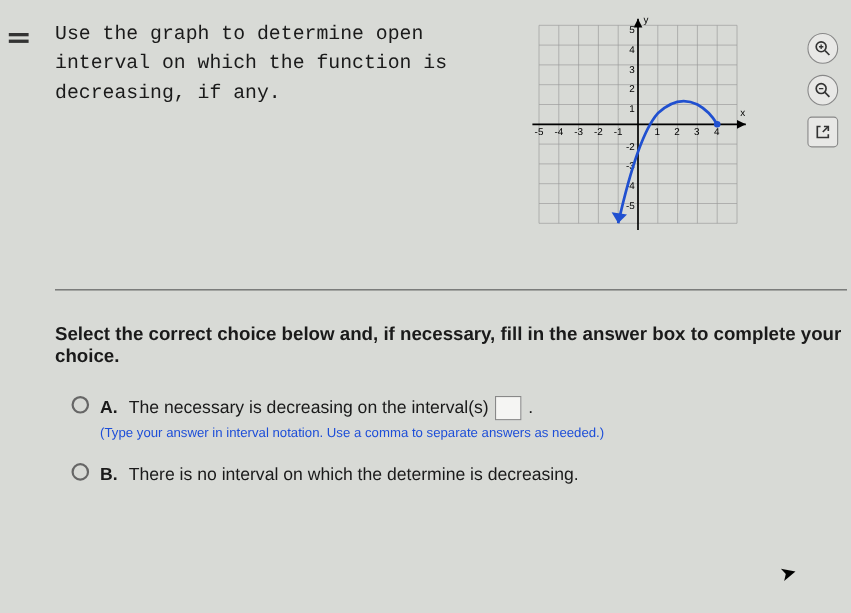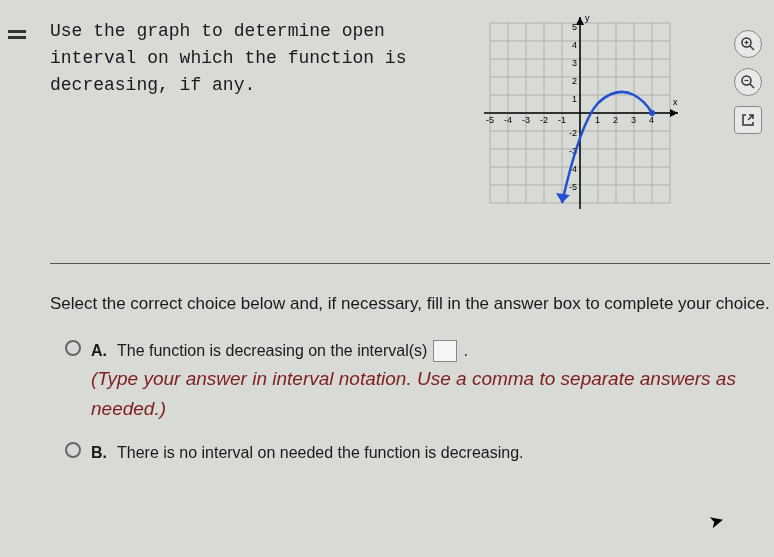--- a/index.html
+++ b/index.html
@@ -63,20 +63,21 @@
     .divider {
       border: none;
       border-top: 1px solid #555;
       margin: 50px 0 30px 50px;
       width: 720px;
     }
     .instruction {
       font-size: 17px;
       color: #1a1a1a;
       margin: 0 1px 24px 50px;
+      font-weight: bold;
     }
     .choices {
       margin-left: 65px;
     }
     .choice {
       display: flex;
       align-items: flex-start;
       gap: 10px;
       margin-bottom: 16px;
     }
@@ -108,23 +109,22 @@
     }
     .answer-box {
       display: inline-block;
       width: 24px;
       height: 22px;
       border: 1px solid #888;
       background: #f5f5f3;
       margin: 0 2px;
     }
     .choice-hint {
-      color: #7f1d1d;
-      font-size: 19px;
-      font-style: italic;
+      color: #1d4ed8;
+      font-size: 12px;
     }
     .cursor {
       position: absolute;
       right: 50px;
       bottom: 25px;
       font-size: 18px;
       color: #000;
       transform: rotate(-15deg);
     }
     .left-mark {
@@ -242,32 +242,32 @@
 <hr class="divider">
 
 <div class="instruction">Select the correct choice below and, if necessary, fill in the answer box to complete your choice.</div>
 
 <div class="choices">
   <div class="choice">
     <div class="radio"></div>
     <div class="choice-body">
       <div class="choice-line1">
         <span class="choice-label">A.</span>
-        <span>The function is decreasing on the interval(s)</span>
+        <span>The necessary is decreasing on the interval(s)</span>
         <span class="answer-box"></span>
         <span>.</span>
       </div>
       <div class="choice-hint">(Type your answer in interval notation. Use a comma to separate answers as needed.)</div>
     </div>
   </div>
 
   <div class="choice">
     <div class="radio"></div>
     <div class="choice-body">
       <div class="choice-line1">
         <span class="choice-label">B.</span>
-        <span>There is no interval on needed the function is decreasing.</span>
+        <span>There is no interval on which the determine is decreasing.</span>
       </div>
     </div>
   </div>
 </div>
 
 <div class="cursor">➤</div>
 
 </body></html>

